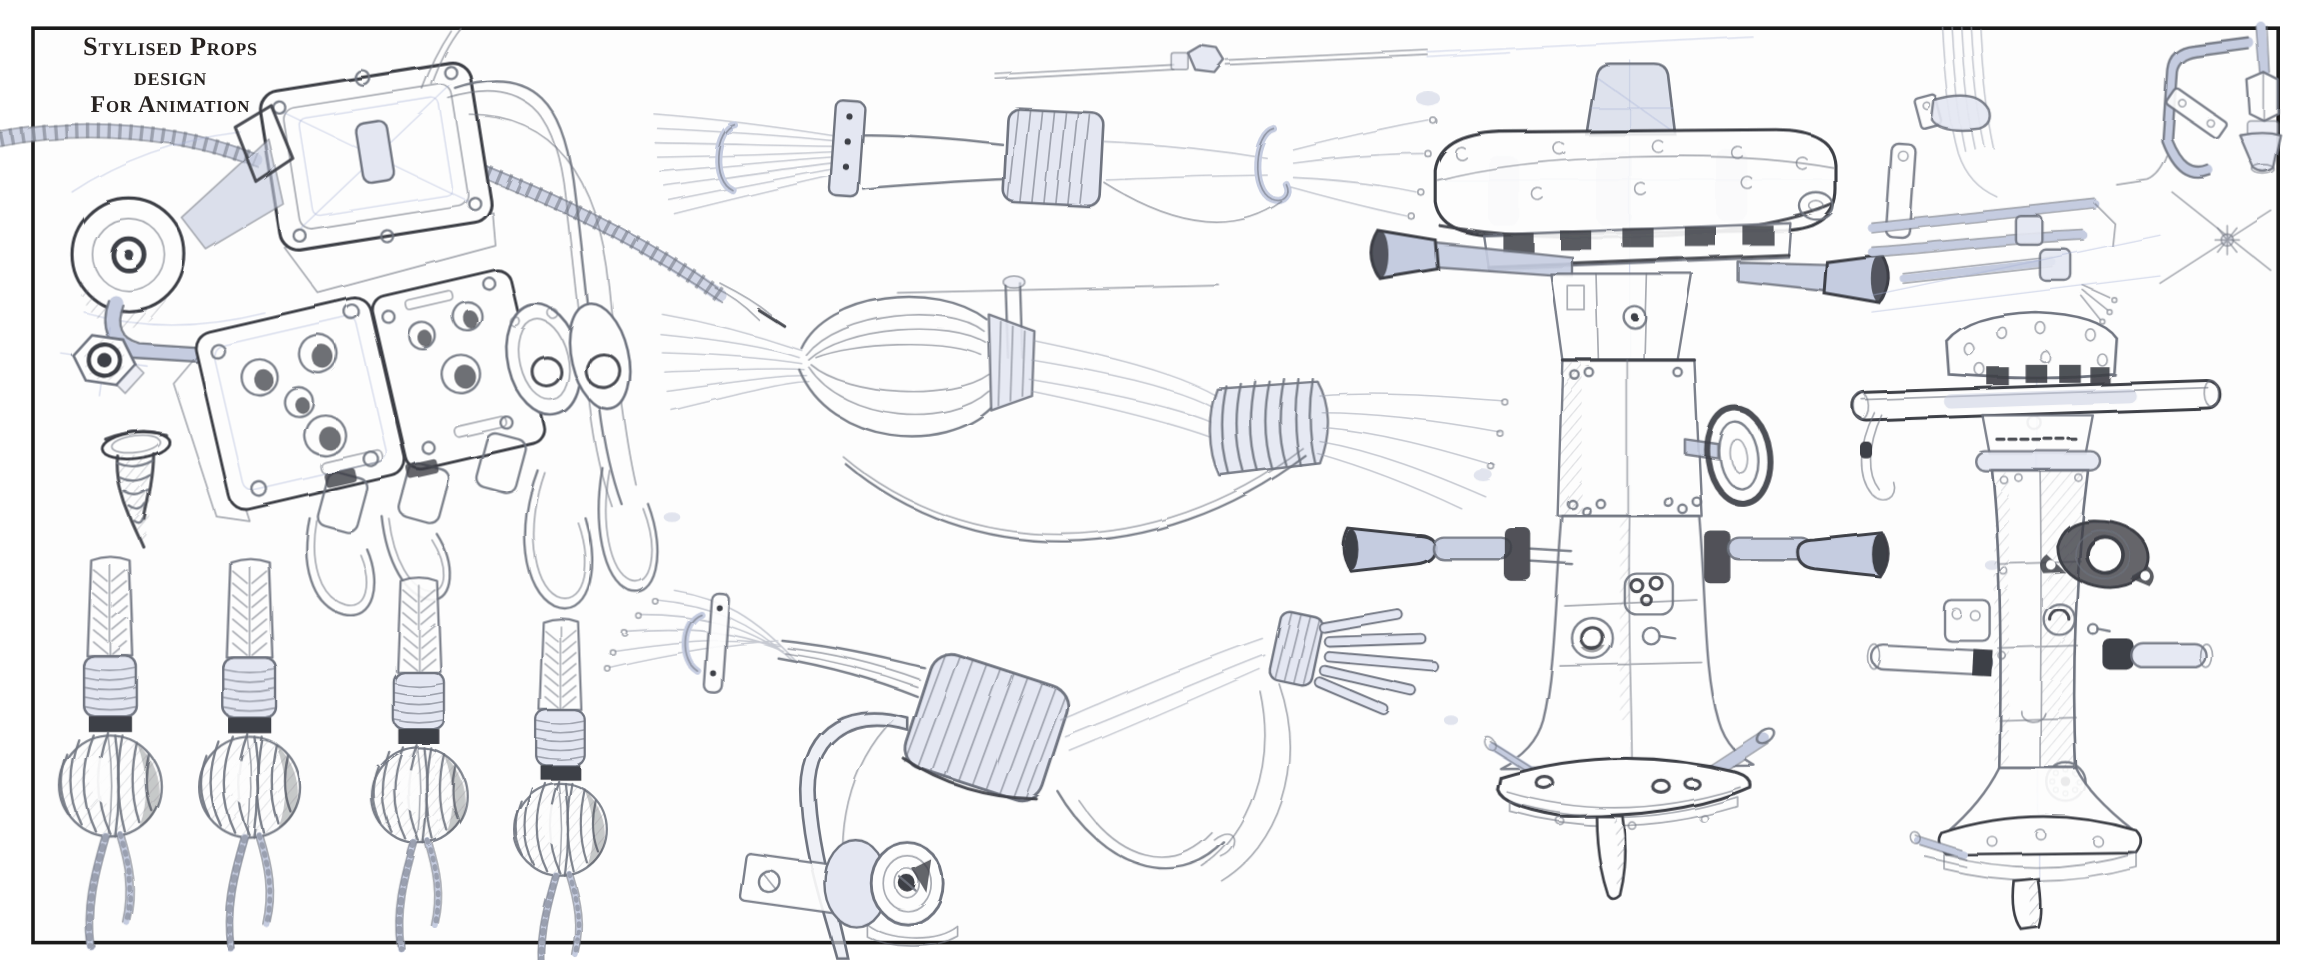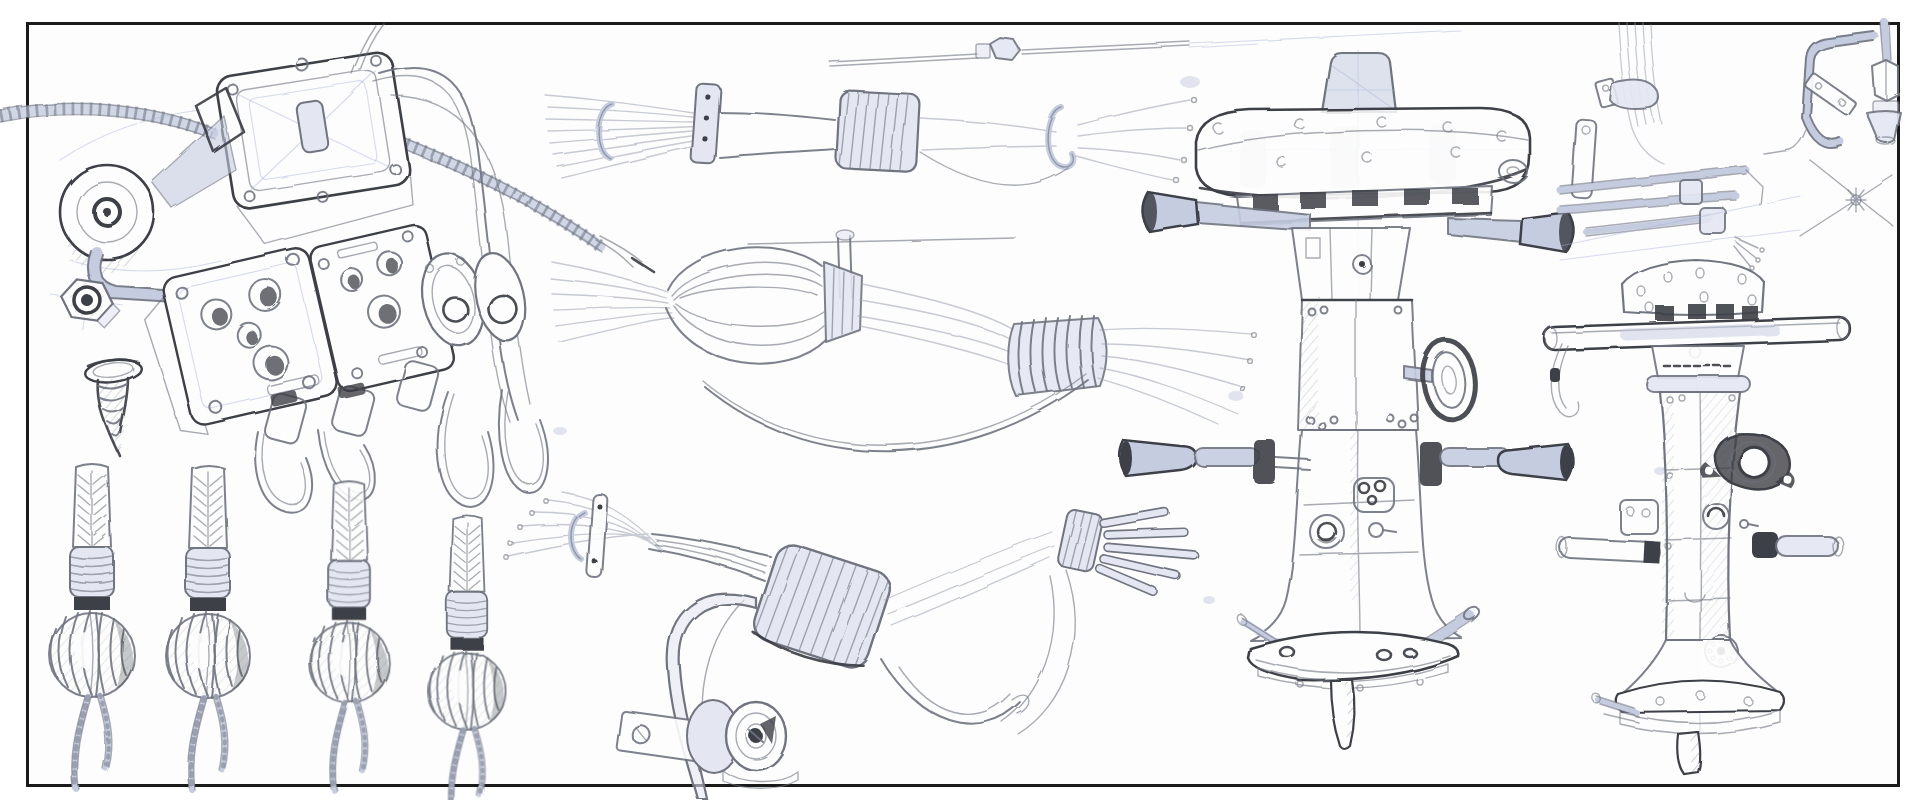--- a/index.html
+++ b/index.html
@@ -24,20 +24,24 @@
   .condbase{fill:none;stroke:var(--wash,#c5cce0);stroke-width:11;stroke-linecap:round;opacity:.8}
   .condrib{fill:none;stroke:var(--graphite,#6f7480);stroke-width:13;stroke-dasharray:2.8 6.2;opacity:.55}
   .tube{fill:var(--wash_soft,#e2e5f0);stroke:var(--graphite,#6f7480);stroke-width:1.6}
 </style>
 </head>
 <body>
 
 <div class="stage">
   <div class="frame"></div>
 
+  <div class="title-block">
+    <div class="title-line1">Stylised Props design</div>
+    <div class="title-line2">For Animation</div>
+  </div>
 
   <svg class="sketch-layer" width="1920" height="800" viewBox="0 0 1920 800" xmlns="http://www.w3.org/2000/svg">
     <defs>
       <filter id="rough" x="-5%" y="-5%" width="110%" height="110%">
         <feTurbulence type="fractalNoise" baseFrequency="0.016" numOctaves="2" seed="7" result="n"></feTurbulence>
         <feDisplacementMap in="SourceGraphic" in2="n" scale="3.2"></feDisplacementMap>
       </filter>
       <pattern id="hatch" width="7" height="7" patternUnits="userSpaceOnUse" patternTransform="rotate(40)">
         <line x1="0" y1="0" x2="0" y2="7" style="stroke:var(--graphite,#6f7480);stroke-width:1.4;opacity:.5"></line>
       </pattern>

